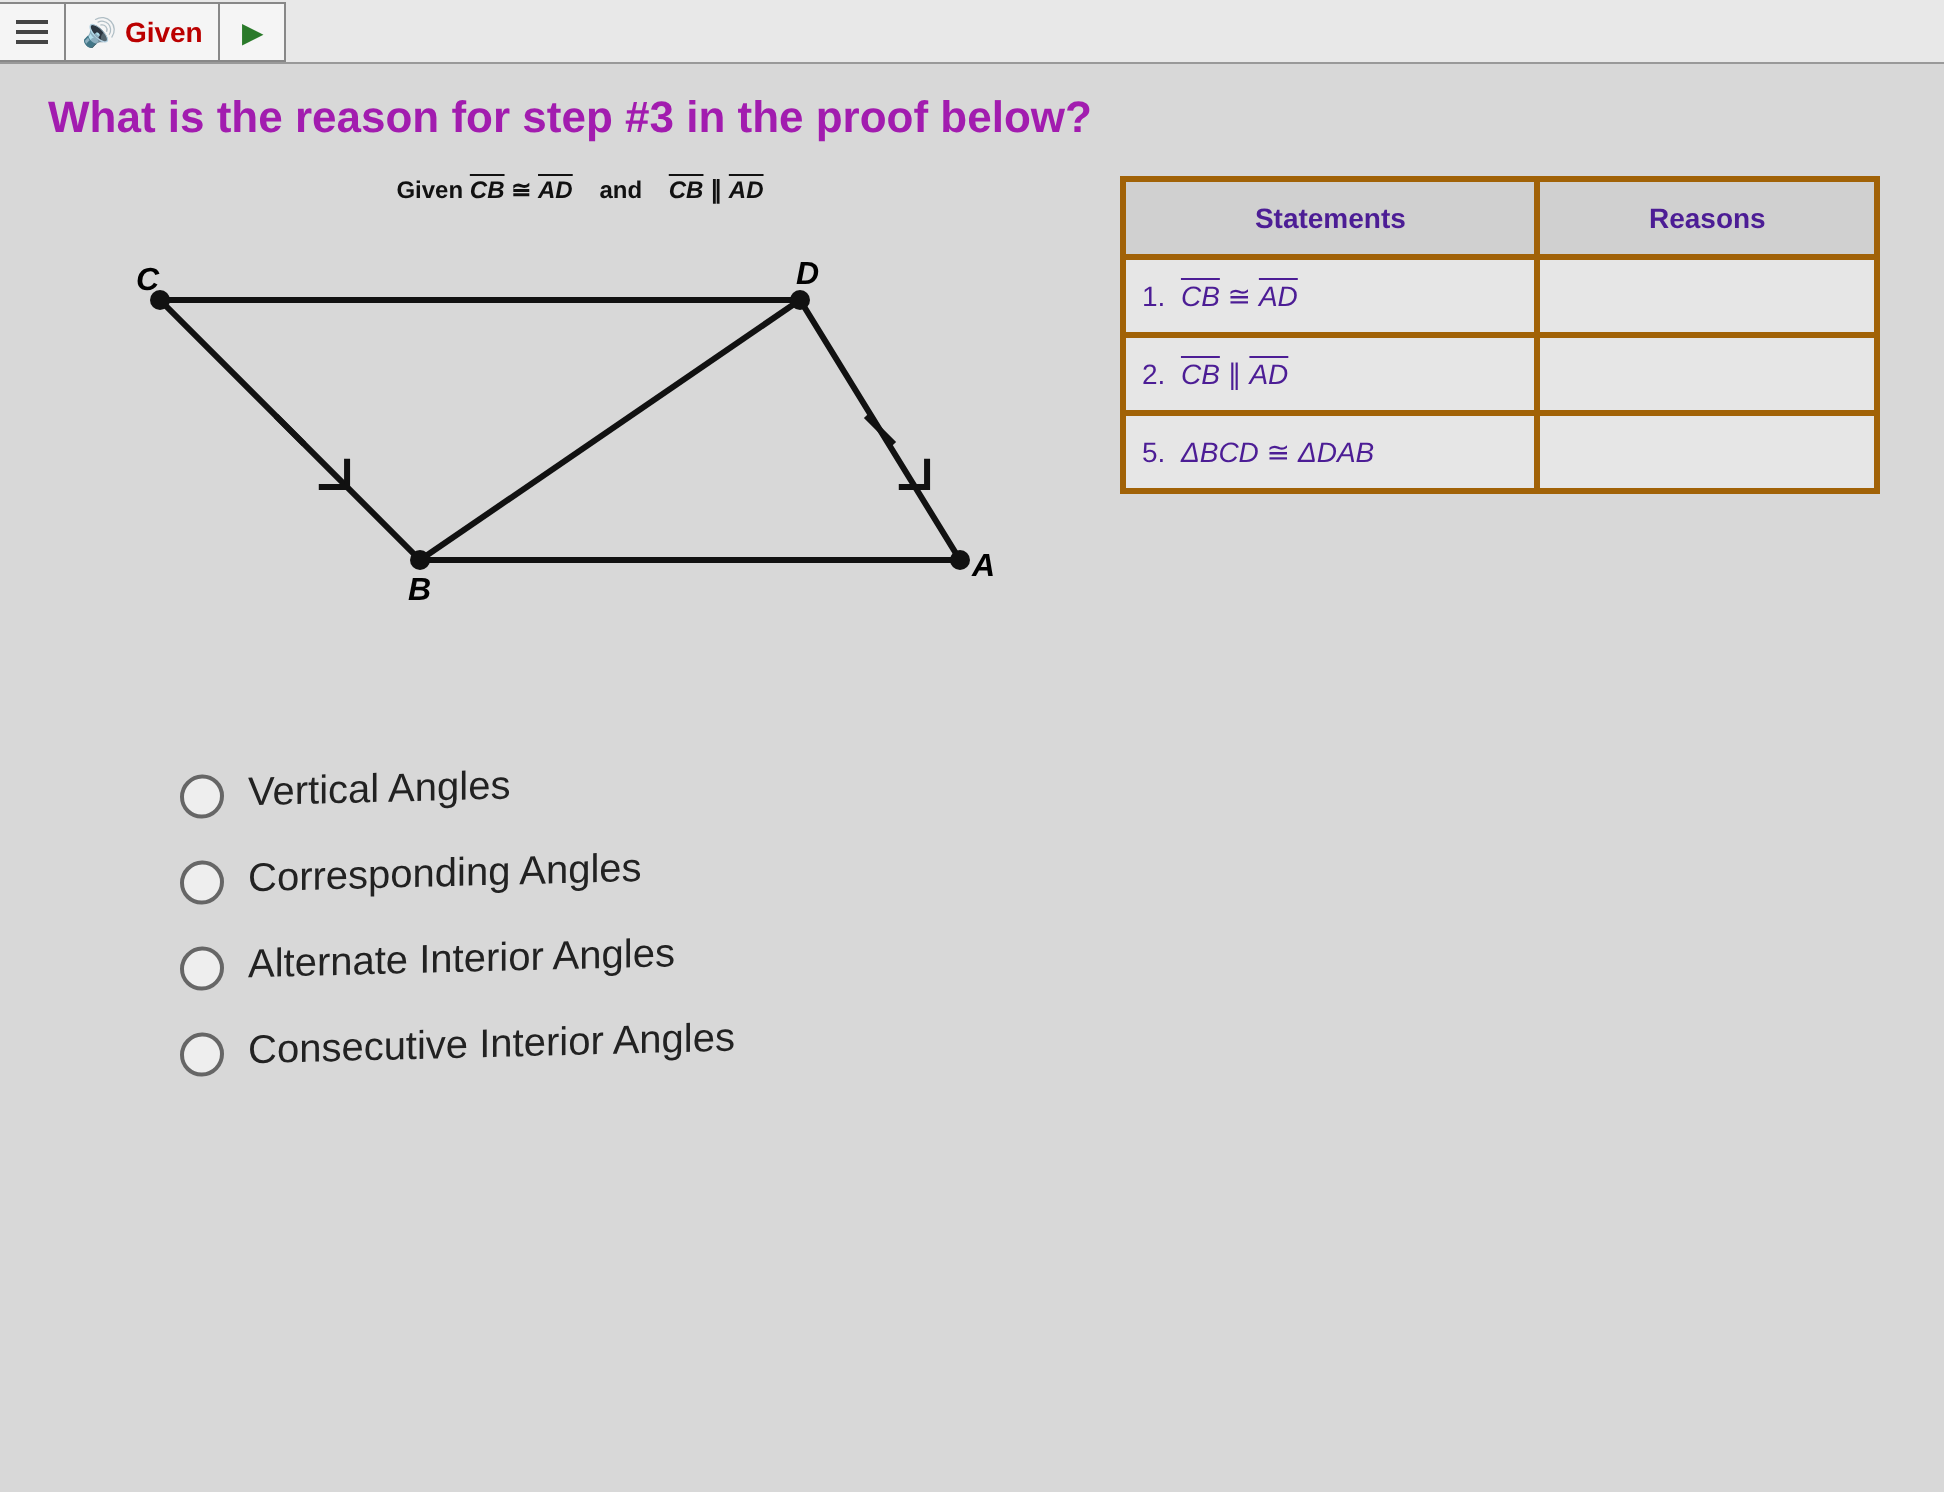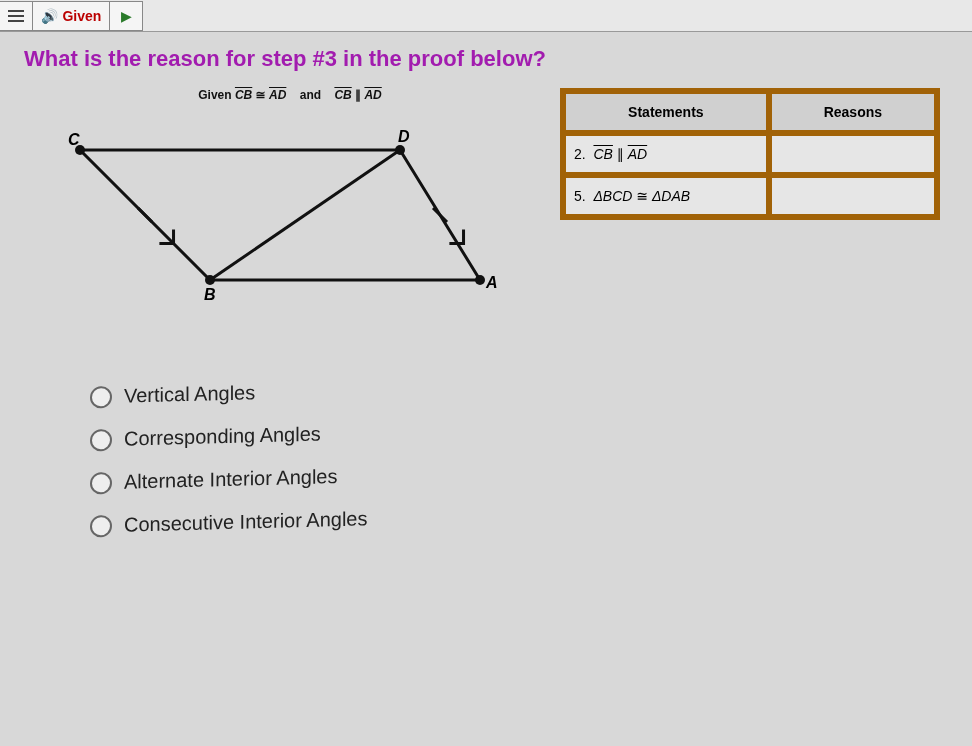--- a/index.html
+++ b/index.html
@@ -61,25 +61,25 @@
     height: 200px;
     margin-top: 8px;
   }
   .proof-table {
     border-collapse: collapse;
     width: 380px;
     background: #e6e6e6;
     border: 2px solid #666;
   }
   .proof-table th, .proof-table td {
-    border: 6px solid #a16207;
+    border: 3px solid #a16207;
     padding: 10px 8px;
     font-size: 14px;
     text-align: left;
-    color:#000000;
+    color:#4c1d95;
     margin-top:12px;
   }
   .proof-table th {
     background: #d0d0d0;
     text-align: center;
     font-weight: bold;
   }
   .proof-table td.stmt { width: 55%; }
   .proof-table td.reason { width: 45%; }
   .options {
@@ -164,20 +164,24 @@
   <div>
     <table class="proof-table">
       <thead>
         <tr>
           <th>Statements</th>
           <th>Reasons</th>
         </tr>
       </thead>
       <tbody id="proof-body">
           <tr>
+            <td class="stmt">1.&nbsp;&nbsp;<span class="seg">CB</span> ≅ <span class="seg">AD</span></td>
+            <td class="reason"></td>
+          </tr>
+          <tr>
             <td class="stmt">2.&nbsp;&nbsp;<span class="seg">CB</span> ∥ <span class="seg">AD</span></td>
             <td class="reason"></td>
           </tr>
           <tr>
             <td class="stmt">5.&nbsp;&nbsp;<span class="it">ΔBCD</span> ≅ <span class="it">ΔDAB</span></td>
             <td class="reason"></td>
           </tr>
         </tbody>
     </table>
   </div>

